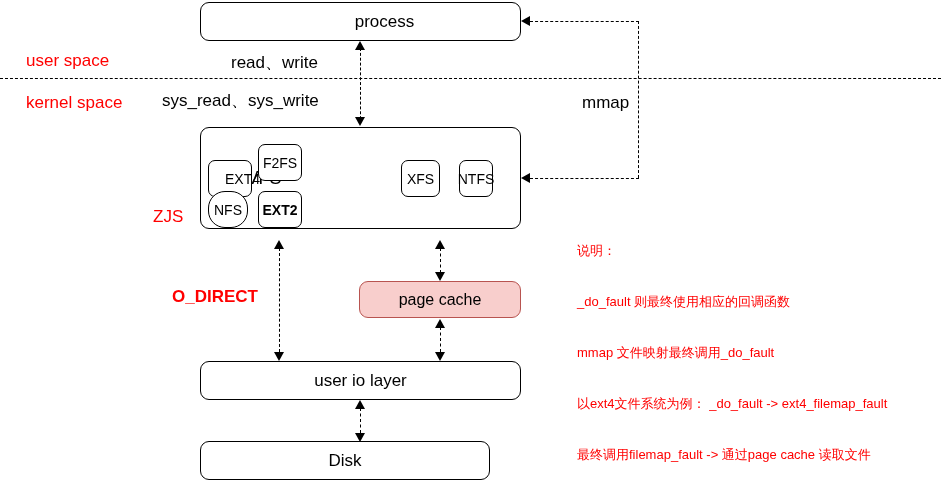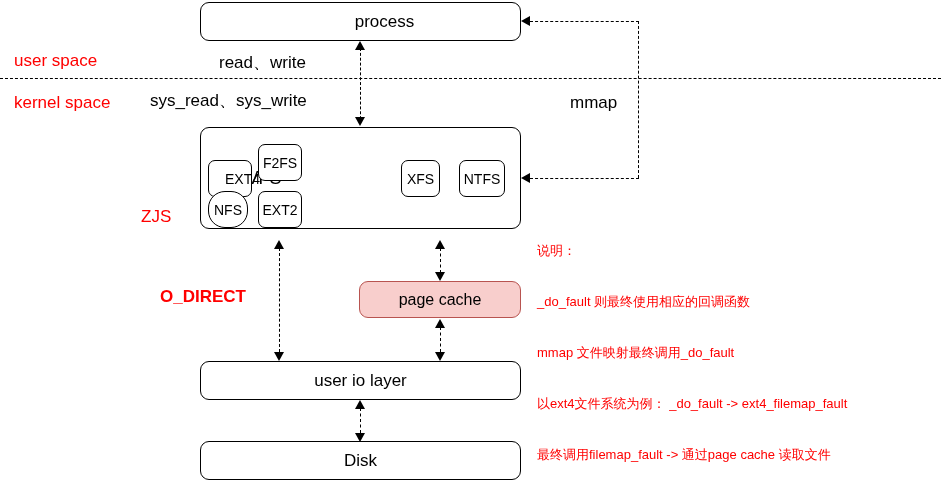--- a/index.html
+++ b/index.html
@@ -44,35 +44,36 @@
     border-radius: 9px;
     font-size: 16px;
   }
 
   
   .txt {
     position: absolute;
     white-space: nowrap;
     line-height: 1;
     color: #000000;
+    margin-left: 12px;
   }
   .txt.red {
     color: #ff0000;
   }
   .txt.bold {
     font-weight: bold;
   }
   .note {
     position: absolute;
     color: #ff0000;
     font-size: 13px;
     line-height: 17px;
     white-space: pre;
   }
-  .note-line { white-space: pre; display: block; }
+  .note-line { white-space: pre; display: block; margin-left: 40px; }
 
   
   .hdash {
     position: absolute;
     height: 0;
     border-top: 1.6px dashed #000000;
   }
   .vdash {
     position: absolute;
     width: 0;
@@ -138,27 +139,27 @@
 
   <div class="box small" style="left:208px; top:160px; width:44px; height:37px;padding-left:25px;">
     <span>EXT4</span>
   </div>
   <div class="box small" style="left:258px; top:144px; width:44px; height:37px;">
     <span>F2FS</span>
   </div>
   <div class="box small" style="left:208px; top:191px; width:40px; height:37px;border-radius:17px;">
     <span>NFS</span>
   </div>
-  <div class="box small" style="left:258px; top:191px; width:44px; height:37px;">
+  <div class="box small" style="left:258px; top:191px; width:44px; height:37px;font-weight:bold;">
     <span>EXT2</span>
   </div>
   <div class="box small" style="left:401px; top:160px; width:39px; height:37px;">
     <span>XFS</span>
   </div>
-  <div class="box small" style="left:459px; top:160px; width:46px; height:37px;">
+  <div class="box small" style="left:459px; top:160px; width:34px; height:37px;">
     <span>NTFS</span>
   </div>
 
   <div class="txt red" style="left:141px; top:208px; font-size:17px;">ZJS</div>
 
   <div class="txt red bold" style="left:160px; top:288px; font-size:17px;">O_DIRECT</div>
 
   <div class="vdash" style="left:279px; top:248px; height:104px;"></div>
   <div class="ah up" style="left:274px; top:240px;"></div>
   <div class="ah down" style="left:274px; top:352px;"></div>
@@ -176,21 +177,21 @@
   <div class="ah down" style="left:435px; top:352px;"></div>
 
   <div class="box" style="left:200px; top:361px; width:321px; height:39px;">
     <span>user io layer</span>
   </div>
 
   <div class="vdash" style="left:360px; top:408px; height:25px;"></div>
   <div class="ah up" style="left:355px; top:400px;"></div>
   <div class="ah down" style="left:355px; top:433px;"></div>
 
-  <div class="box" style="left:200px; top:441px; width:321px; height:39px;">
+  <div class="box" style="left:200px; top:441px; width:290px; height:39px;">
     <span>Disk</span>
   </div>
 
   <div class="note" style="left:537px; top:208px;">
     <span class="note-line">说明：</span>
     <span class="note-line">_do_fault 则最终使用相应的回调函数</span>
     <span class="note-line">mmap 文件映射最终调用_do_fault</span>
     <span class="note-line">以ext4文件系统为例： _do_fault -&gt; ext4_filemap_fault</span>
     <span class="note-line">最终调用filemap_fault -&gt; 通过page cache 读取文件</span>
   </div>

